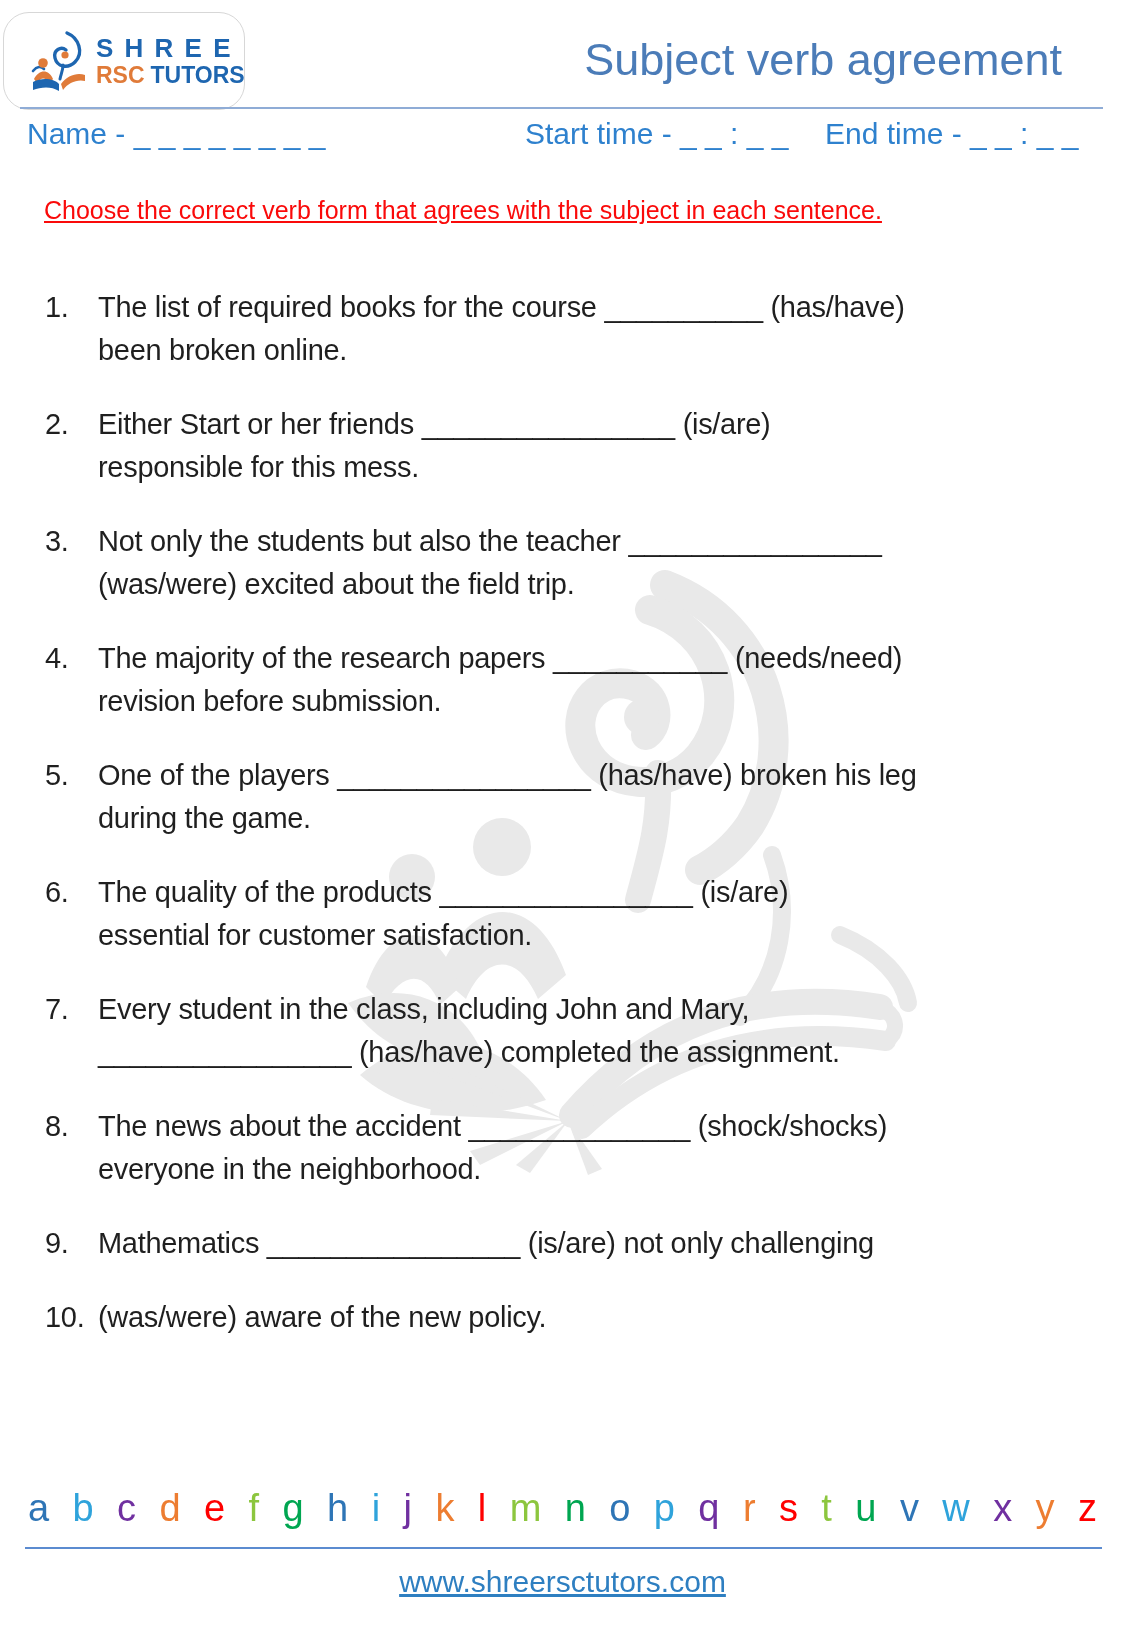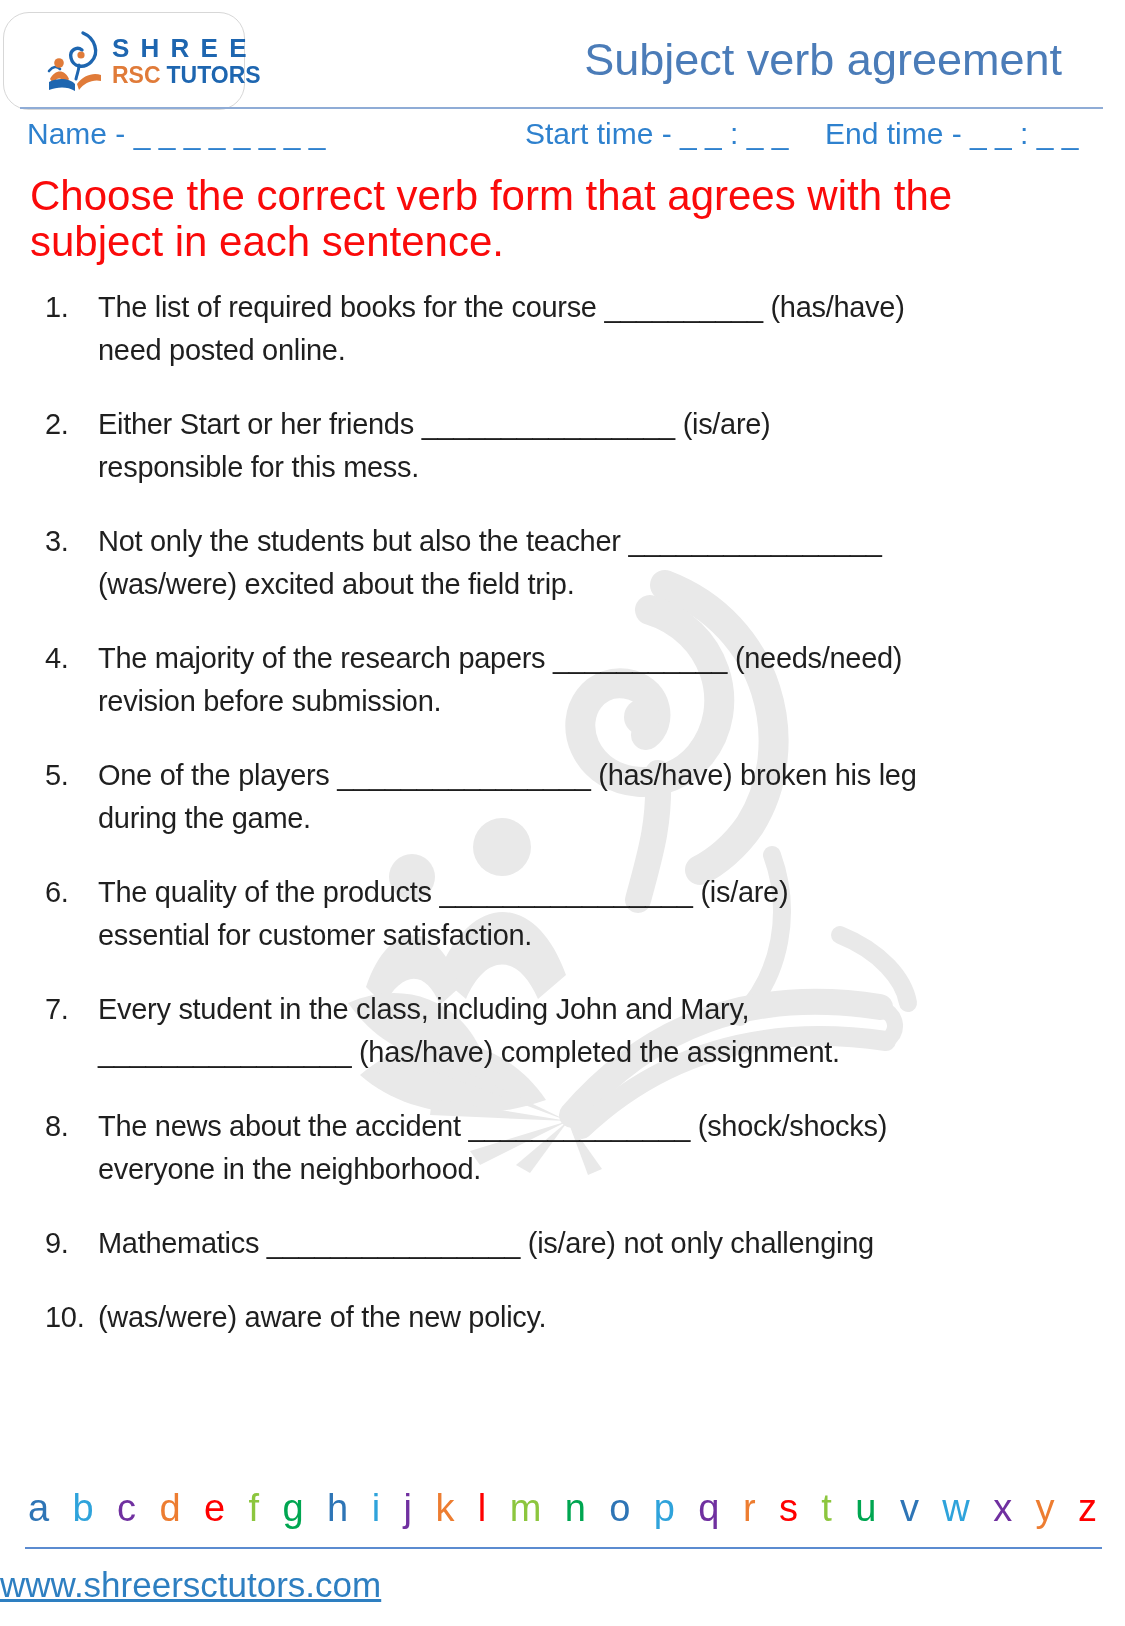--- a/index.html
+++ b/index.html
@@ -23,21 +23,21 @@
 
   
   .logo-box {
     position: absolute;
     left: 3px; top: 12px;
     width: 242px; height: 98px;
     border: 1px solid #d7d7d7;
     border-radius: 26px;
     display: flex;
     align-items: center;
-    padding-left: 42px;
+    padding-left: 26px;
     box-sizing: border-box;
     background: #ffffff;
     z-index: 2;
   }
   .logo-icon { width: 58px; height: 64px; flex: 0 0 auto; }
   .logo-text { margin-left: 8px; line-height: 1.05; }
   .logo-line1 {
     color: var(--logo-blue);
     font-weight: bold;
     font-size: 26px;
@@ -78,25 +78,26 @@
   }
   .field-name  { left: 27px; }
   .field-start { left: 525px; }
   .field-end   { left: 825px; }
 
   
   .instruction {
     position: absolute;
     left: 30px; top: 173px;
     width: 1015px;
-    margin: 0;
-    font-size: 42px;
+    margin: 14px;
+    font-size: 25px;
     line-height: 46px;
     color: var(--instruction-red);
     z-index: 2;
+    text-decoration: underline;
   }
 
   
   .questions {
     position: absolute;
     left: 45px; top: 286px;
     width: 1040px;
     margin: 0; padding: 0;
     list-style: none;
     z-index: 2;
@@ -131,22 +132,22 @@
     left: 25px; top: 1547px;
     width: 1077px; height: 2px;
     background: var(--rule-bottom);
     z-index: 2;
   }
 
   .footer-url {
     position: absolute;
     left: 0; top: 1565px;
     width: 1125px;
-    text-align: left;
-    font-size: 35px;
+    text-align: center;
+    font-size: 30px;
     color: var(--url-blue);
     text-decoration: underline;
     z-index: 2;
     cursor: pointer;
   }
 </style>
 </head>
 <body>
 
 <div class="page">
@@ -221,21 +222,21 @@
     <span class="field field-end">End time - _ _ : _ _</span>
   </div>
 
   <p class="instruction">Choose the correct verb form that agrees with the subject in each sentence.</p>
 
   <ol class="questions" id="questions">
   <li class="question">
     <span class="qnum">1.</span>
     <span class="qtext">
           <div class="qline">The list of required books for the course __________ (has/have)</div>
-          <div class="qline">need posted online.</div>
+          <div class="qline">been broken online.</div>
         </span>
   </li>
 
   <li class="question">
     <span class="qnum">2.</span>
     <span class="qtext">
           <div class="qline">Either Start or her friends ________________ (is/are)</div>
           <div class="qline">responsible for this mess.</div>
         </span>
   </li>

